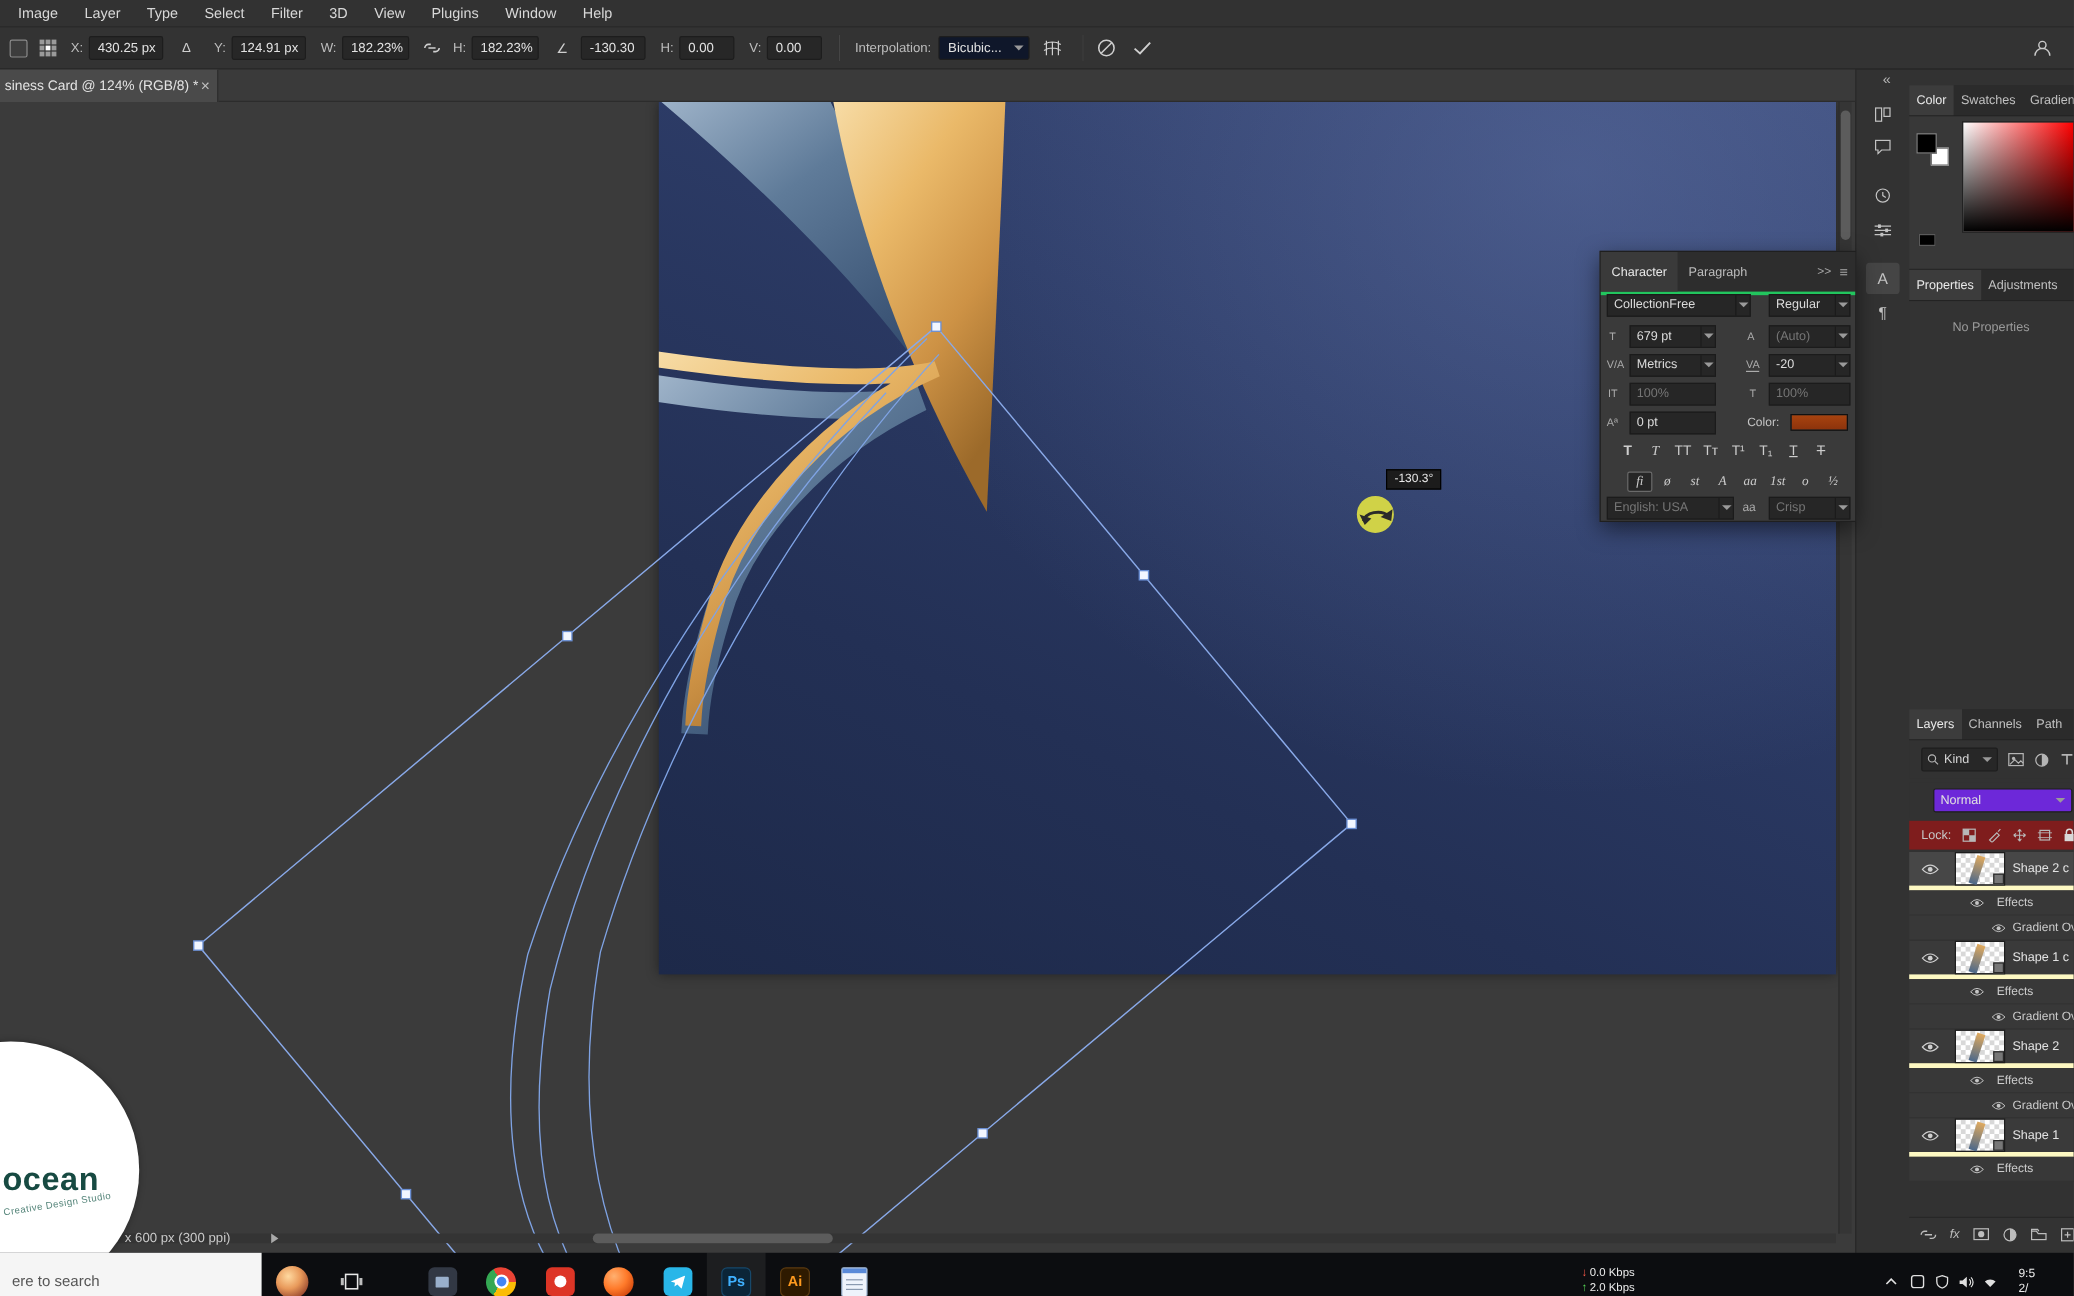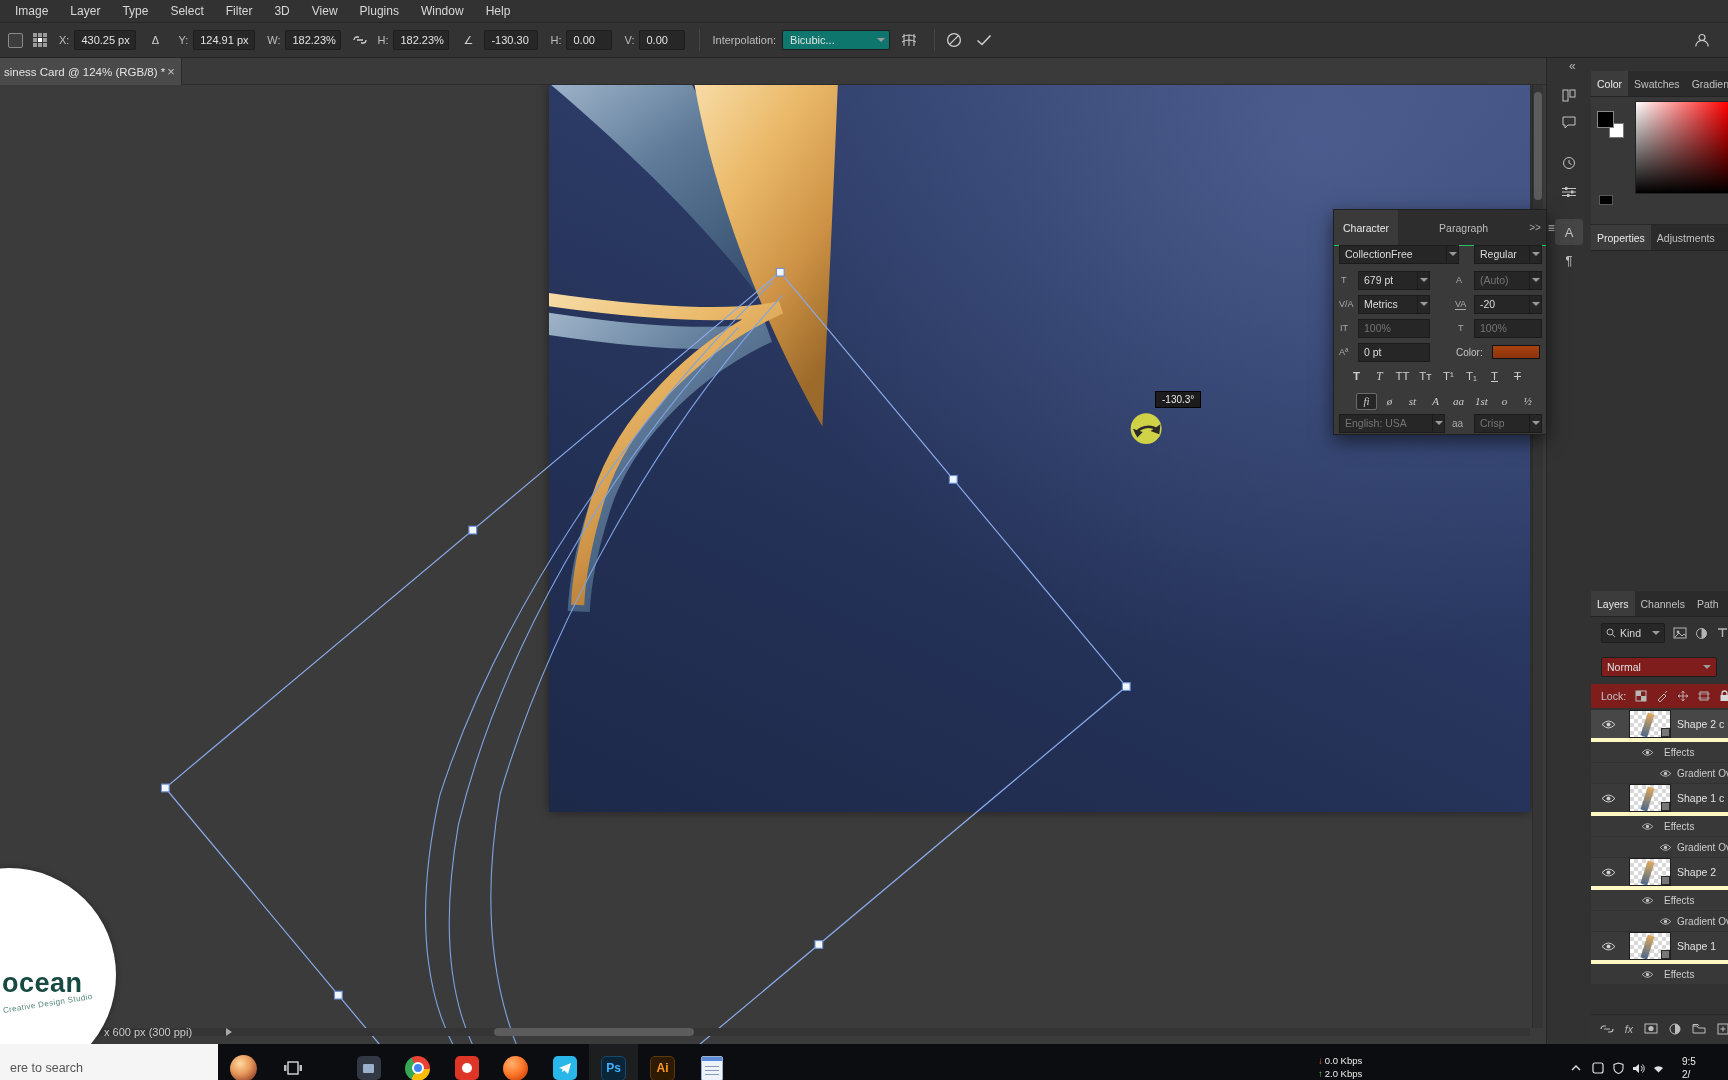--- a/index.html
+++ b/index.html
@@ -16,22 +16,22 @@
   .ob-label{margin-left:12px;color:#bdbdbd;}
   .ob-field{background:#272727;border:1px solid #1d1d1d;border-radius:2px;height:20px;display:flex;
             align-items:center;padding:0 6px;color:#e2e2e2;margin-left:5px;white-space:nowrap;}
   .ob-btn{margin-left:8px;width:22px;height:22px;display:flex;align-items:center;justify-content:center;
           border-radius:3px;color:#cfcfcf;}
   .ob-sep{width:1px;height:22px;background:#222;border-right:1px solid #454545;margin-left:14px;}
   .ref-grid{margin-left:10px;display:grid;grid-template-columns:repeat(3,4px);grid-gap:1px;}
   .ref-grid i{width:4px;height:4px;background:#9a9a9a;}
   .ref-grid i.c{background:#fff;}
   .tool-chip{margin-left:8px;width:15px;height:15px;border:1px solid #8a8a8a;border-radius:2px;background:#3d3d3d;}
-  .ob-dd{background:#0f766e;border:1px solid #1d1d1d;border-radius:2px;height:20px;display:flex;align-items:center;
-         padding:0 4px 0 7px;color:#e2e2e2;margin-left:6px;width:108px;justify-content:space-between;}
+  .ob-dd{background:#0f172a;border:1px solid #1d1d1d;border-radius:2px;height:20px;display:flex;align-items:center;
+         padding:0 4px 0 7px;color:#e2e2e2;margin-left:6px;width:76px;justify-content:space-between;}
   .tri-dn{width:0;height:0;border-left:4px solid transparent;border-right:4px solid transparent;border-top:4px solid #9a9a9a;}
   .person{position:absolute;right:18px;top:9px;}
 
   .tab-bar{position:absolute;top:58px;left:0;width:1546px;height:27px;background:#3a3a3a;
            border-bottom:1px solid #2c2c2c;z-index:50;}
   .doc-tab{position:absolute;left:0;top:0;height:27px;width:182px;background:#4a4a4a;display:flex;align-items:center;
            padding:0 6px 0 4px;color:#e3e3e3;font-size:11.5px;border-right:1px solid #2a2a2a;white-space:nowrap;overflow:hidden;}
   .tab-close{margin-left:auto;color:#c0c0c0;font-size:13px;padding:0 2px;}
 
   
@@ -82,21 +82,21 @@
   .black-chip{position:absolute;left:8px;top:98px;width:14px;height:10px;background:#000;border:1px solid #5a5a5a;}
   .props-body{position:absolute;left:0;top:193px;width:138px;height:340px;background:#333;}
   .props-msg{position:absolute;left:36px;top:16px;color:#9a9a9a;font-size:10.5px;}
 
   
   .filter-row{position:absolute;left:0;top:559px;width:138px;height:32px;display:flex;align-items:center;background:#323232;}
   .kind-box{margin-left:10px;width:76px;height:20px;background:#272727;border:1px solid #1d1d1d;border-radius:2px;
             display:flex;align-items:center;padding:0 4px;gap:4px;color:#d6d6d6;}
   .filter-ico{margin-left:8px;color:#b5b5b5;display:flex;}
   .blend-row{position:absolute;left:0;top:594px;width:138px;height:30px;display:flex;align-items:center;background:#323232;}
-  .blend-dd{margin-left:10px;width:116px;height:20px;background:#7f1d1d;border:1px solid #1d1d1d;border-radius:2px;
+  .blend-dd{margin-left:20px;width:116px;height:20px;background:#6d28d9;border:1px solid #1d1d1d;border-radius:2px;
             display:flex;align-items:center;justify-content:space-between;padding:0 5px;color:#e0e0e0;gap:22px;}
   .lock-row{position:absolute;left:0;top:626px;width:138px;height:24px;display:flex;align-items:center;background:#7f1d1d;color:#c5c5c5;}
   .lock-row .lk{margin-left:9px;display:flex;color:#b8b8b8;}
   .layers-list{position:absolute;left:0;top:652px;width:138px;}
   .lrow-layer{height:32px;display:flex;align-items:center;background:#3a3a3a;border-bottom:4px solid #fef9c3;padding-left:10px;}
   .lrow-layer.sel{background:#474747;}
   .lrow-fx{height:21px;display:flex;align-items:center;background:#383838;padding-left:50px;border-bottom:1px solid #323232;
            color:#cicaca;font-size:10px;}
   .lrow-fxi{height:21px;display:flex;align-items:center;background:#383838;padding-left:68px;border-bottom:1px solid #313131;font-size:10px;}
   .eyebox{width:18px;display:flex;align-items:center;}
@@ -107,21 +107,21 @@
   .thumb-badge{position:absolute;right:0;bottom:0;width:9px;height:9px;background:#777;border:1px solid #2a2a2a;}
   .lname{margin-left:6px;font-size:10.5px;color:#e2e2e2;white-space:nowrap;}
   .fxlabel{margin-left:5px;color:#cccccc;white-space:nowrap;}
   .layers-foot{position:absolute;left:0;top:956px;width:138px;height:28px;background:#333;border-top:1px solid #272727;
                display:flex;align-items:center;justify-content:flex-end;gap:11px;padding-right:0;color:#bdbdbd;}
   .foot-ico{display:flex;align-items:center;flex:none;}
 
   
   .cp{position:absolute;left:1333px;top:209px;width:214px;height:226px;background:#3a3a3a;border:1px solid #1f1f1f;
       box-shadow:0 6px 18px rgba(0,0,0,.55);z-index:40;font-size:10.5px;color:#cfcfcf;}
-  .cp-tabs{position:absolute;top:0;left:0;right:0;height:36px;background:#2d2d2d;display:flex;border-bottom:1px solid #22c55e;gap:32px;}
+  .cp-tabs{position:absolute;top:0;left:0;right:0;height:36px;background:#2d2d2d;display:flex;border-bottom:3px solid #22c55e;}
   .cp-tab{padding:0 9px;display:flex;align-items:center;color:#bdbdbd;}
   .cp-tab.active{background:#3a3a3a;color:#e8e8e8;}
   .cp-extras{margin-left:auto;display:flex;align-items:center;gap:7px;padding-right:6px;color:#a8a8a8;font-size:10px;}
   .cp-row{position:absolute;left:0;width:100%;height:20px;display:flex;align-items:center;}
   .cpf{background:#262626;border:1px solid #1b1b1b;height:19px;display:flex;align-items:center;
        padding:0 0 0 5px;position:absolute;color:#dcdcdc;}
   .cpf .arrow{margin-left:auto;border-left:1px solid #1b1b1b;height:100%;width:12px;display:flex;align-items:center;justify-content:center;flex:none;}
   .cpf .val{white-space:nowrap;overflow:hidden;}
   .cp-ico{position:absolute;color:#ababab;font-size:9px;letter-spacing:0;}
   .dim{color:#757575 !important;}
@@ -367,20 +367,23 @@
         <span class="fg-sw"></span>
       </span>
       <span class="picker"></span>
       <span class="black-chip"></span>
     </div>
 
     <div class="panel-tabs" style="top:167px">
       <span class="panel-tab active">Properties</span>
       <span class="panel-tab">Adjustments</span>
     </div>
+    <div class="props-body">
+      <span class="props-msg">No Properties</span>
+    </div>
 
     <div class="panel-tabs" style="top:533px">
       <span class="panel-tab active">Layers</span>
       <span class="panel-tab">Channels</span>
       <span class="panel-tab">Path</span>
     </div>
 
     <div class="filter-row">
       <span class="kind-box">
         <svg width="10" height="10" viewBox="0 0 10 10">

